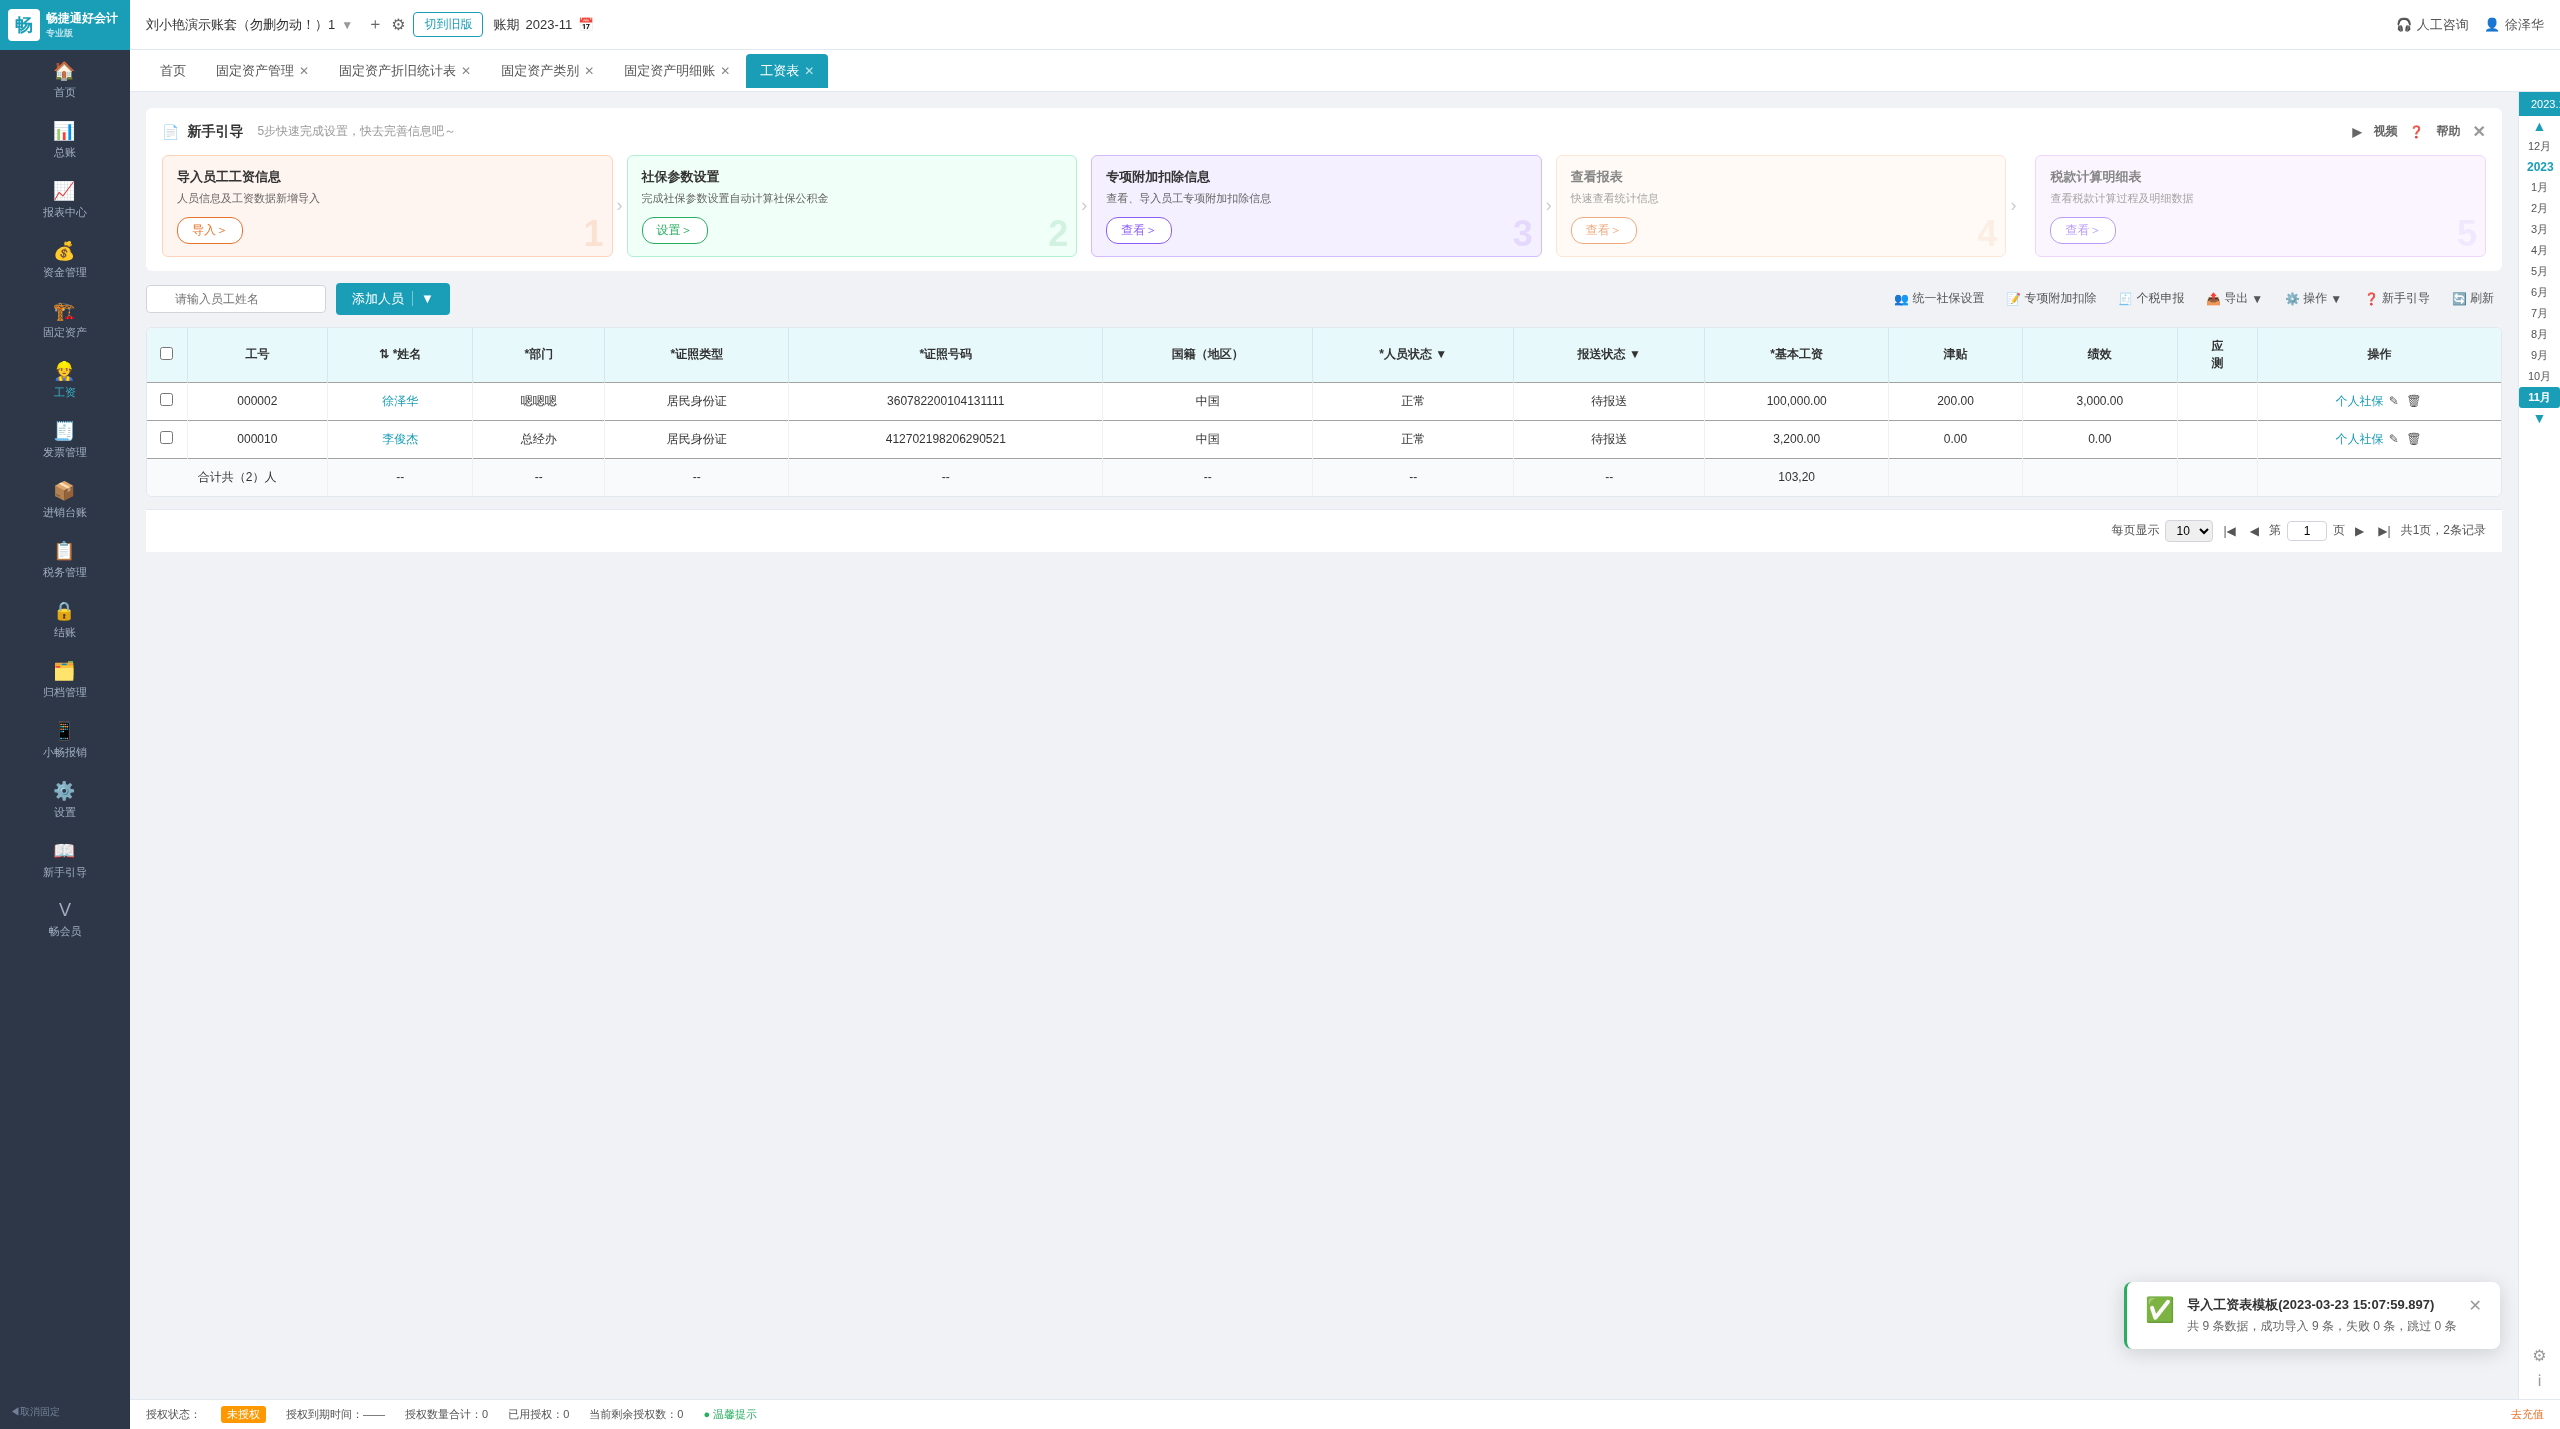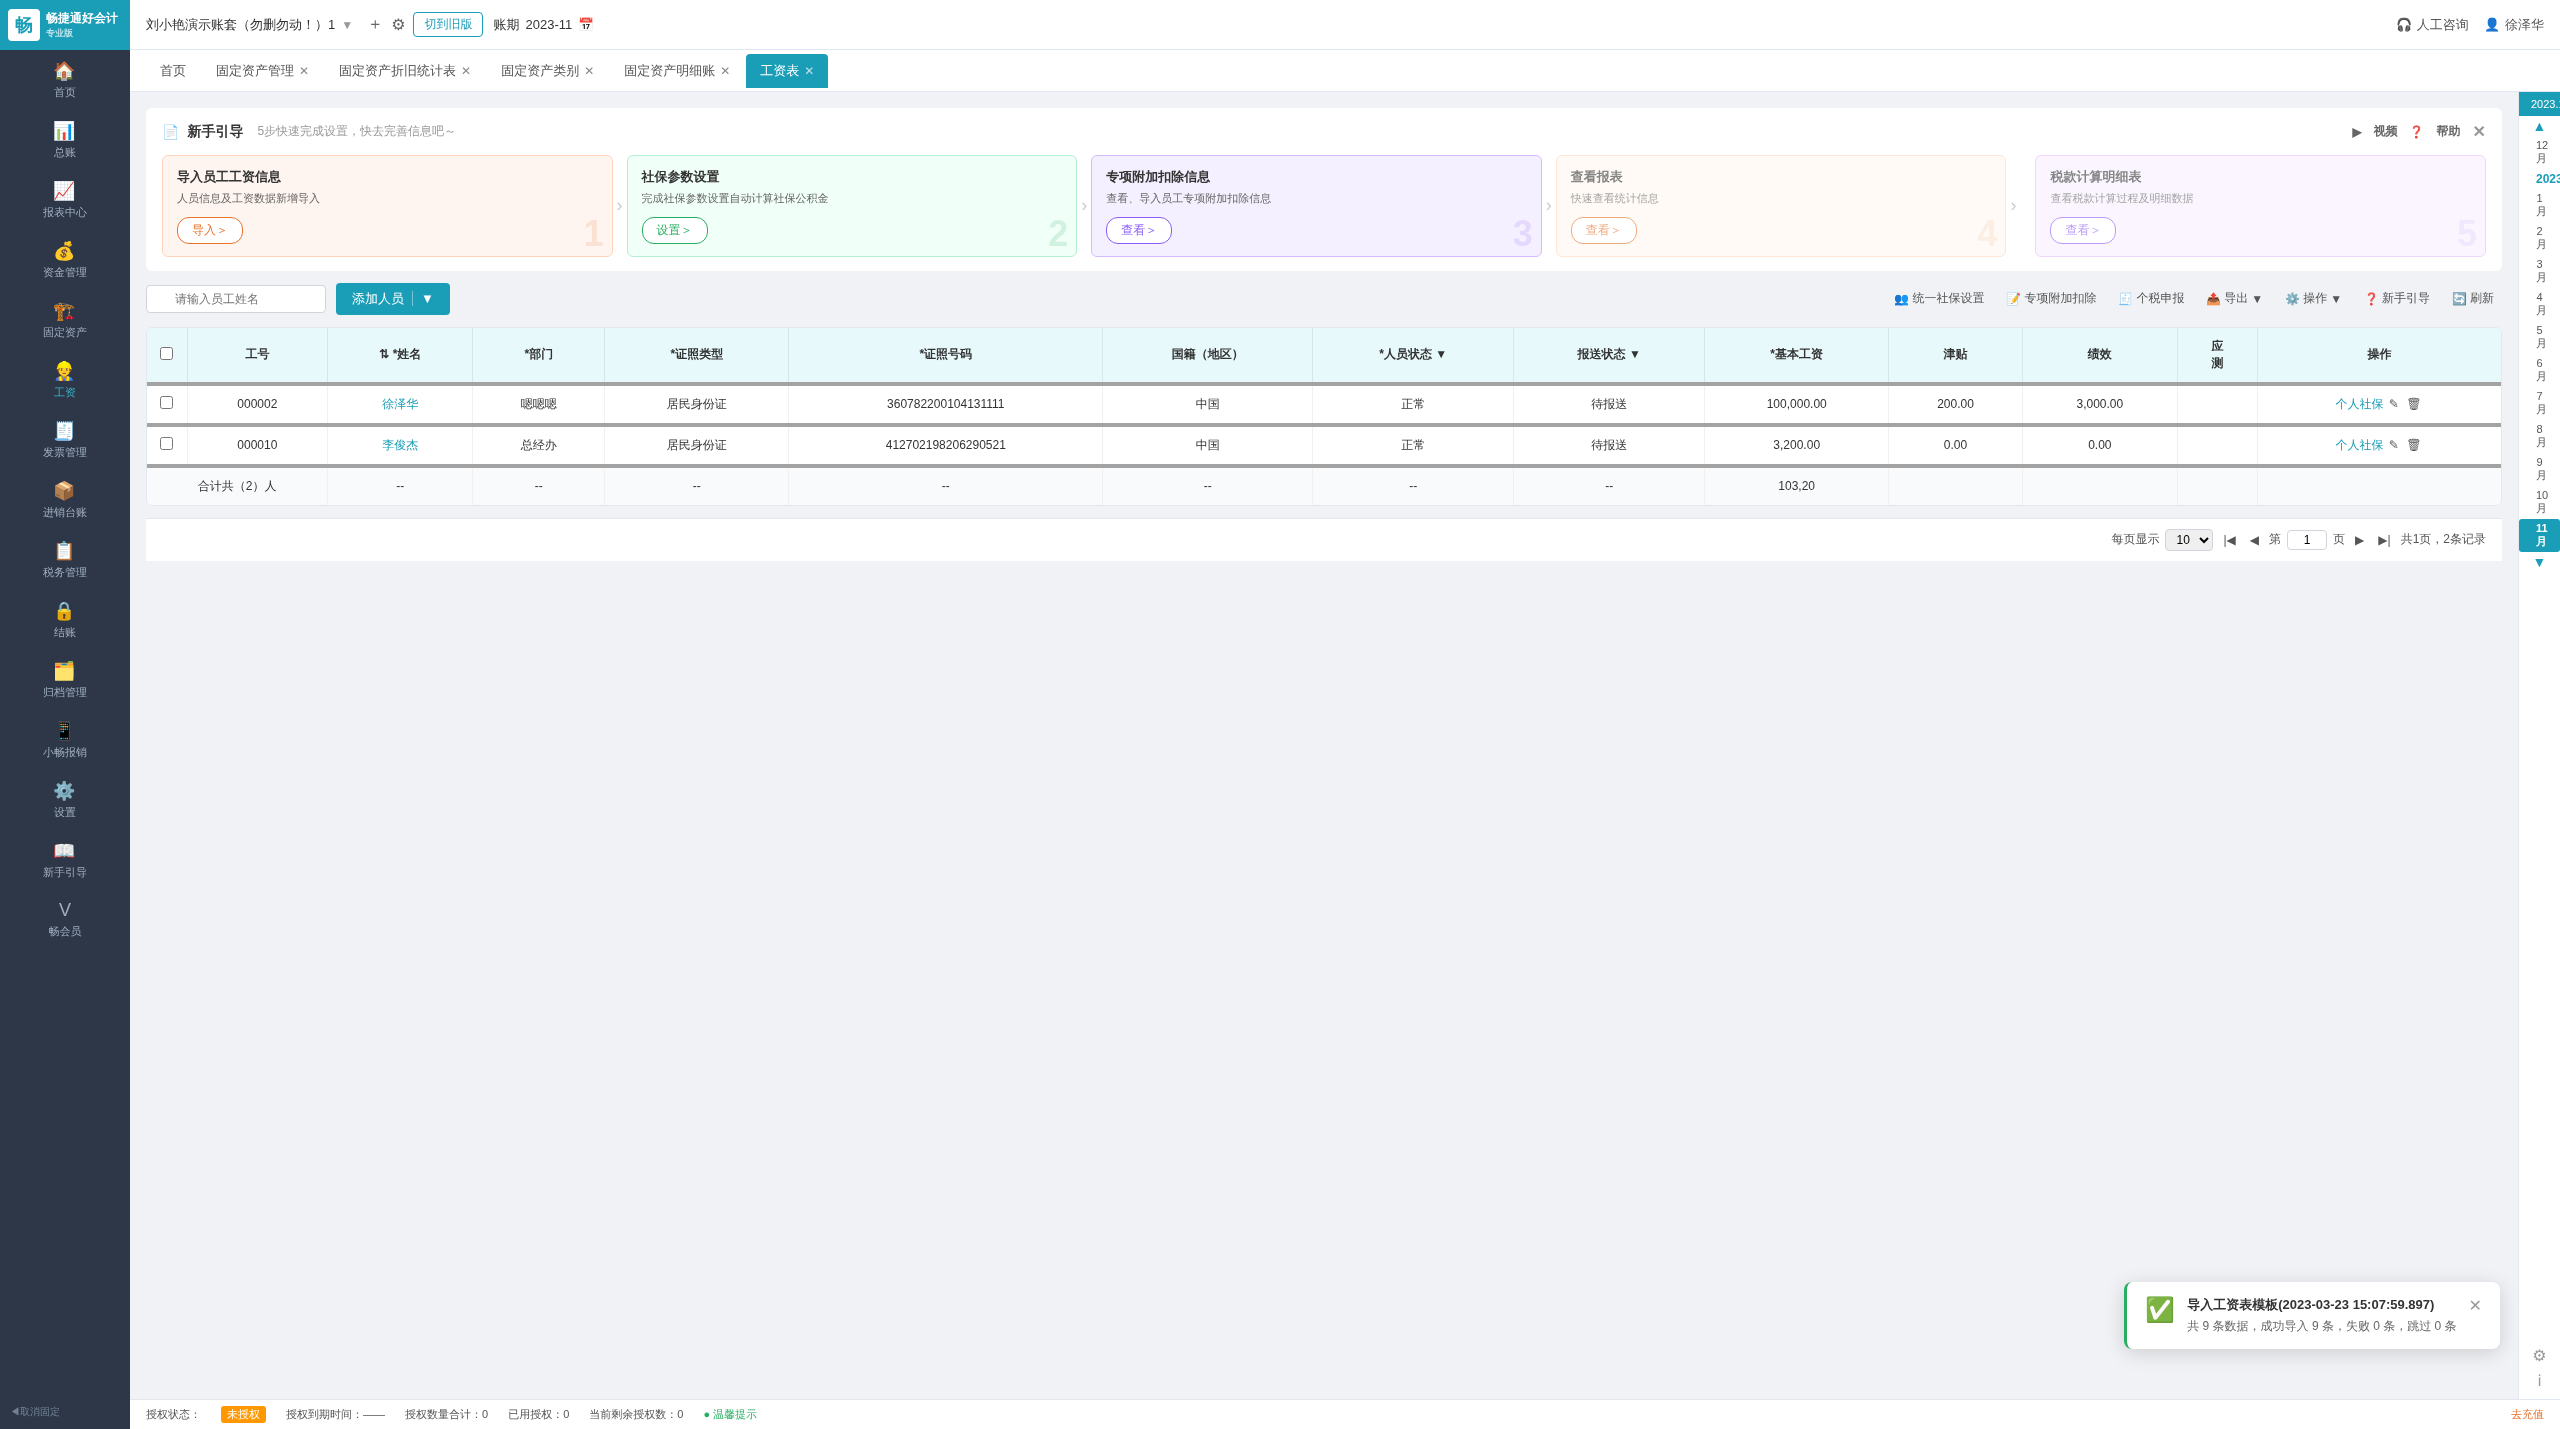--- a/index.html
+++ b/index.html
@@ -68,21 +68,21 @@
     .add-btn-arrow { border-left: 1px solid rgba(255,255,255,0.4); padding-left: 8px; margin-left: 4px; }
     .toolbar-actions { margin-left: auto; display: flex; align-items: center; gap: 6px; }
     .toolbar-action-btn { color: #555; font-size: 12px; cursor: pointer; display: flex; align-items: center; gap: 3px; padding: 5px 8px; border-radius: 4px; white-space: nowrap; }
 
     
     .table-container { background: white; border-radius: 6px; overflow: hidden; border: 1px solid #e2e8f0; }
     table { width: 100%; border-collapse: collapse; }
     thead tr { background: #e8f9fc; }
     th { padding: 10px 12px; font-size: 12px; color: #333; font-weight: 600; text-align: center; border-right: 1px solid #d1e8ed; white-space: nowrap; }
     th:last-child { border-right: none; }
-    td { padding: 10px 12px; font-size: 12px; color: #333; text-align: center; border-right: 1px solid #f0f0f0; border-top: 4px solid #a3a3a3; }
+    td { padding: 10px 12px; font-size: 12px; color: #333; text-align: center; border-right: 1px solid #f0f0f0; border-top: 1px solid #a3a3a3; }
     td:last-child { border-right: none; text-align: center; }
     .link-text { color: #1a9eb8; cursor: pointer; }
     .action-btn-sm { color: #555; cursor: pointer; font-size: 12px; margin: 0 2px; }
     .checkbox-cell { width: 40px; }
     .th-sort { cursor: pointer; }
 
     
     .table-footer { background: white; border-top: 1px solid #e2e8f0; padding: 10px 16px; display: flex; align-items: center; justify-content: space-between; }
     .pagination { display: flex; align-items: center; gap: 6px; font-size: 12px; color: #555; }
     .page-select { border: 1px solid #d1d5db; border-radius: 4px; padding: 2px 6px; font-size: 12px; }
@@ -92,21 +92,21 @@
     
     .status-bar { background: white; border-top: 1px solid #e2e8f0; padding: 6px 16px; display: flex; align-items: center; gap: 20px; font-size: 11px; color: #555; flex-shrink: 0; }
     .status-unauth { background: #ff9800; color: white; padding: 1px 6px; border-radius: 3px; font-size: 11px; }
     .status-warn { color: #27ae60; cursor: pointer; }
     .charge-link { color: #e8722a; cursor: pointer; margin-left: auto; }
 
     
     .calendar-panel { width: 42px; background: white; border-left: 1px solid #e2e8f0; display: flex; flex-direction: column; align-items: center; padding: 0; overflow: hidden; flex-shrink: 0; }
     .cal-year { background: #1a9eb8; color: white; font-size: 11px; padding: 6px 12px; text-align: left; width: 100%; }
     .cal-nav { color: #1a9eb8; cursor: pointer; padding: 2px; font-size: 14px; text-align: center; }
-    .cal-month { font-size: 11px; color: #555; padding: 3px 17px; text-align: center; cursor: pointer; width: 100%; }
+    .cal-month { font-size: 11px; color: #555; padding: 3px 8px; text-align: center; cursor: pointer; width: 100%; }
     .cal-month.active { background: #1a9eb8; color: white; border-radius: 3px; font-weight: bold; }
     .cal-icons { display: flex; flex-direction: column; align-items: center; padding: 8px 0; gap: 4px; margin-top: auto; }
     .cal-icon-btn { color: #999; cursor: pointer; font-size: 16px; }
 
     
     .toast { position: fixed; bottom: 80px; right: 60px; background: white; border-radius: 8px; padding: 14px 18px; box-shadow: 0 4px 20px rgba(0,0,0,0.15); display: flex; align-items: flex-start; gap: 12px; max-width: 380px; z-index: 1000; border-left: 3px solid #27ae60; }
     .toast-icon { color: #27ae60; font-size: 24px; flex-shrink: 0; }
     .toast-content { flex: 1; }
     .toast-title { font-size: 13px; font-weight: 600; color: #333; margin-bottom: 4px; }
     .toast-body { font-size: 12px; color: #666; }

